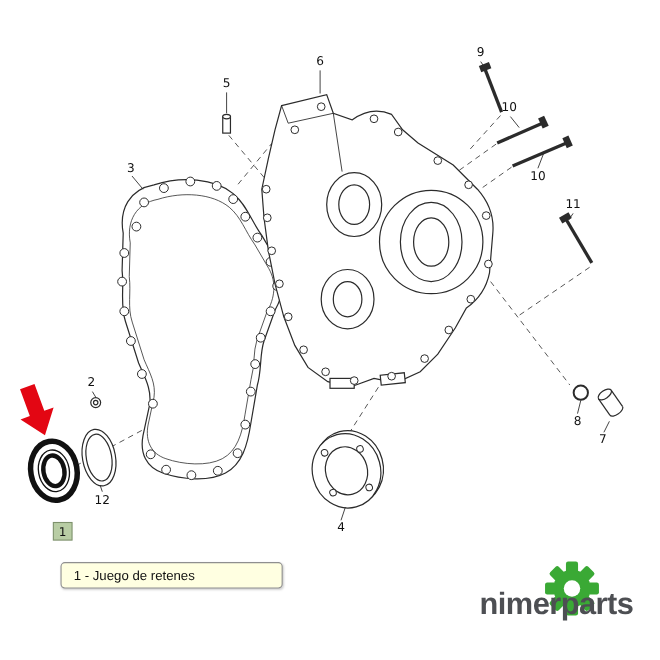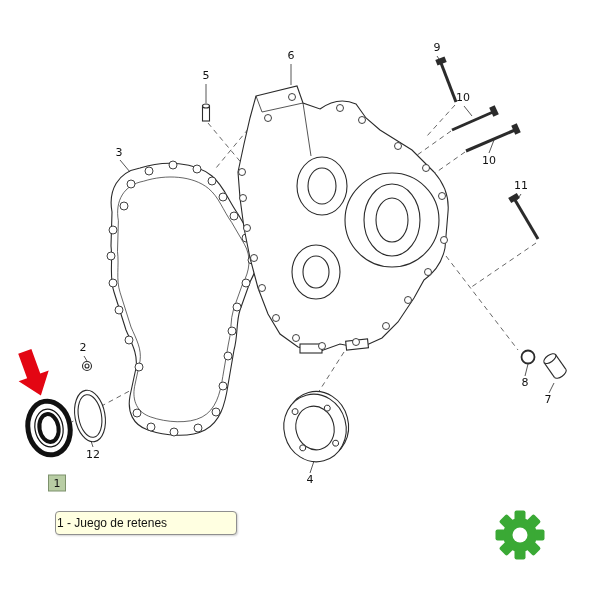--- a/index.html
+++ b/index.html
@@ -19,21 +19,21 @@
   svg .thin{stroke:#2b2b2b;fill:none;stroke-width:0.8;}
   svg .whitefill{fill:#ffffff;stroke:#2b2b2b;stroke-width:1.1;}
   svg .dash{stroke:#555;stroke-width:0.9;fill:none;stroke-dasharray:5 4;}
   svg .hole{fill:#ffffff;stroke:#2b2b2b;stroke-width:0.9;}
 
   .tooltip{
     position:absolute;left:55px;top:511px;
     min-width:178px;height:22px;
     background:#ffffe1;border:1px solid #8f8f8f;border-radius:4px;
     font-size:12px;line-height:22px;color:#111;
-    padding:0 1px;box-shadow:1px 1px 2px rgba(0,0,0,.18);
+    padding:0 11px;box-shadow:1px 1px 2px rgba(0,0,0,.18);
     white-space:nowrap;
   }
 
   .brand{position:absolute;left:436px;top:509px;width:162px;height:58px;}
   .brand .gear{position:absolute;left:58px;top:0;width:52px;height:52px;z-index:1;}
   .brand .name{
     position:absolute;left:0;top:24px;z-index:2;
     font-size:28px;font-weight:bold;color:#4d4f53;letter-spacing:-0.5px;
     font-family:"Liberation Sans",sans-serif;
   }
@@ -265,15 +265,16 @@
           <rect x="20.5" y="1.5" width="11" height="10" rx="2" transform="rotate(90 26 26)"></rect>
           <rect x="20.5" y="1.5" width="11" height="10" rx="2" transform="rotate(135 26 26)"></rect>
           <rect x="20.5" y="1.5" width="11" height="10" rx="2" transform="rotate(180 26 26)"></rect>
           <rect x="20.5" y="1.5" width="11" height="10" rx="2" transform="rotate(225 26 26)"></rect>
           <rect x="20.5" y="1.5" width="11" height="10" rx="2" transform="rotate(270 26 26)"></rect>
           <rect x="20.5" y="1.5" width="11" height="10" rx="2" transform="rotate(315 26 26)"></rect>
         </g>
       </g>
       <circle cx="26" cy="26" r="7.5" fill="#ffffff"></circle>
     </svg>
+    <span class="name">nimerparts</span>
   </div>
 
 </div>
 
 </body></html>

